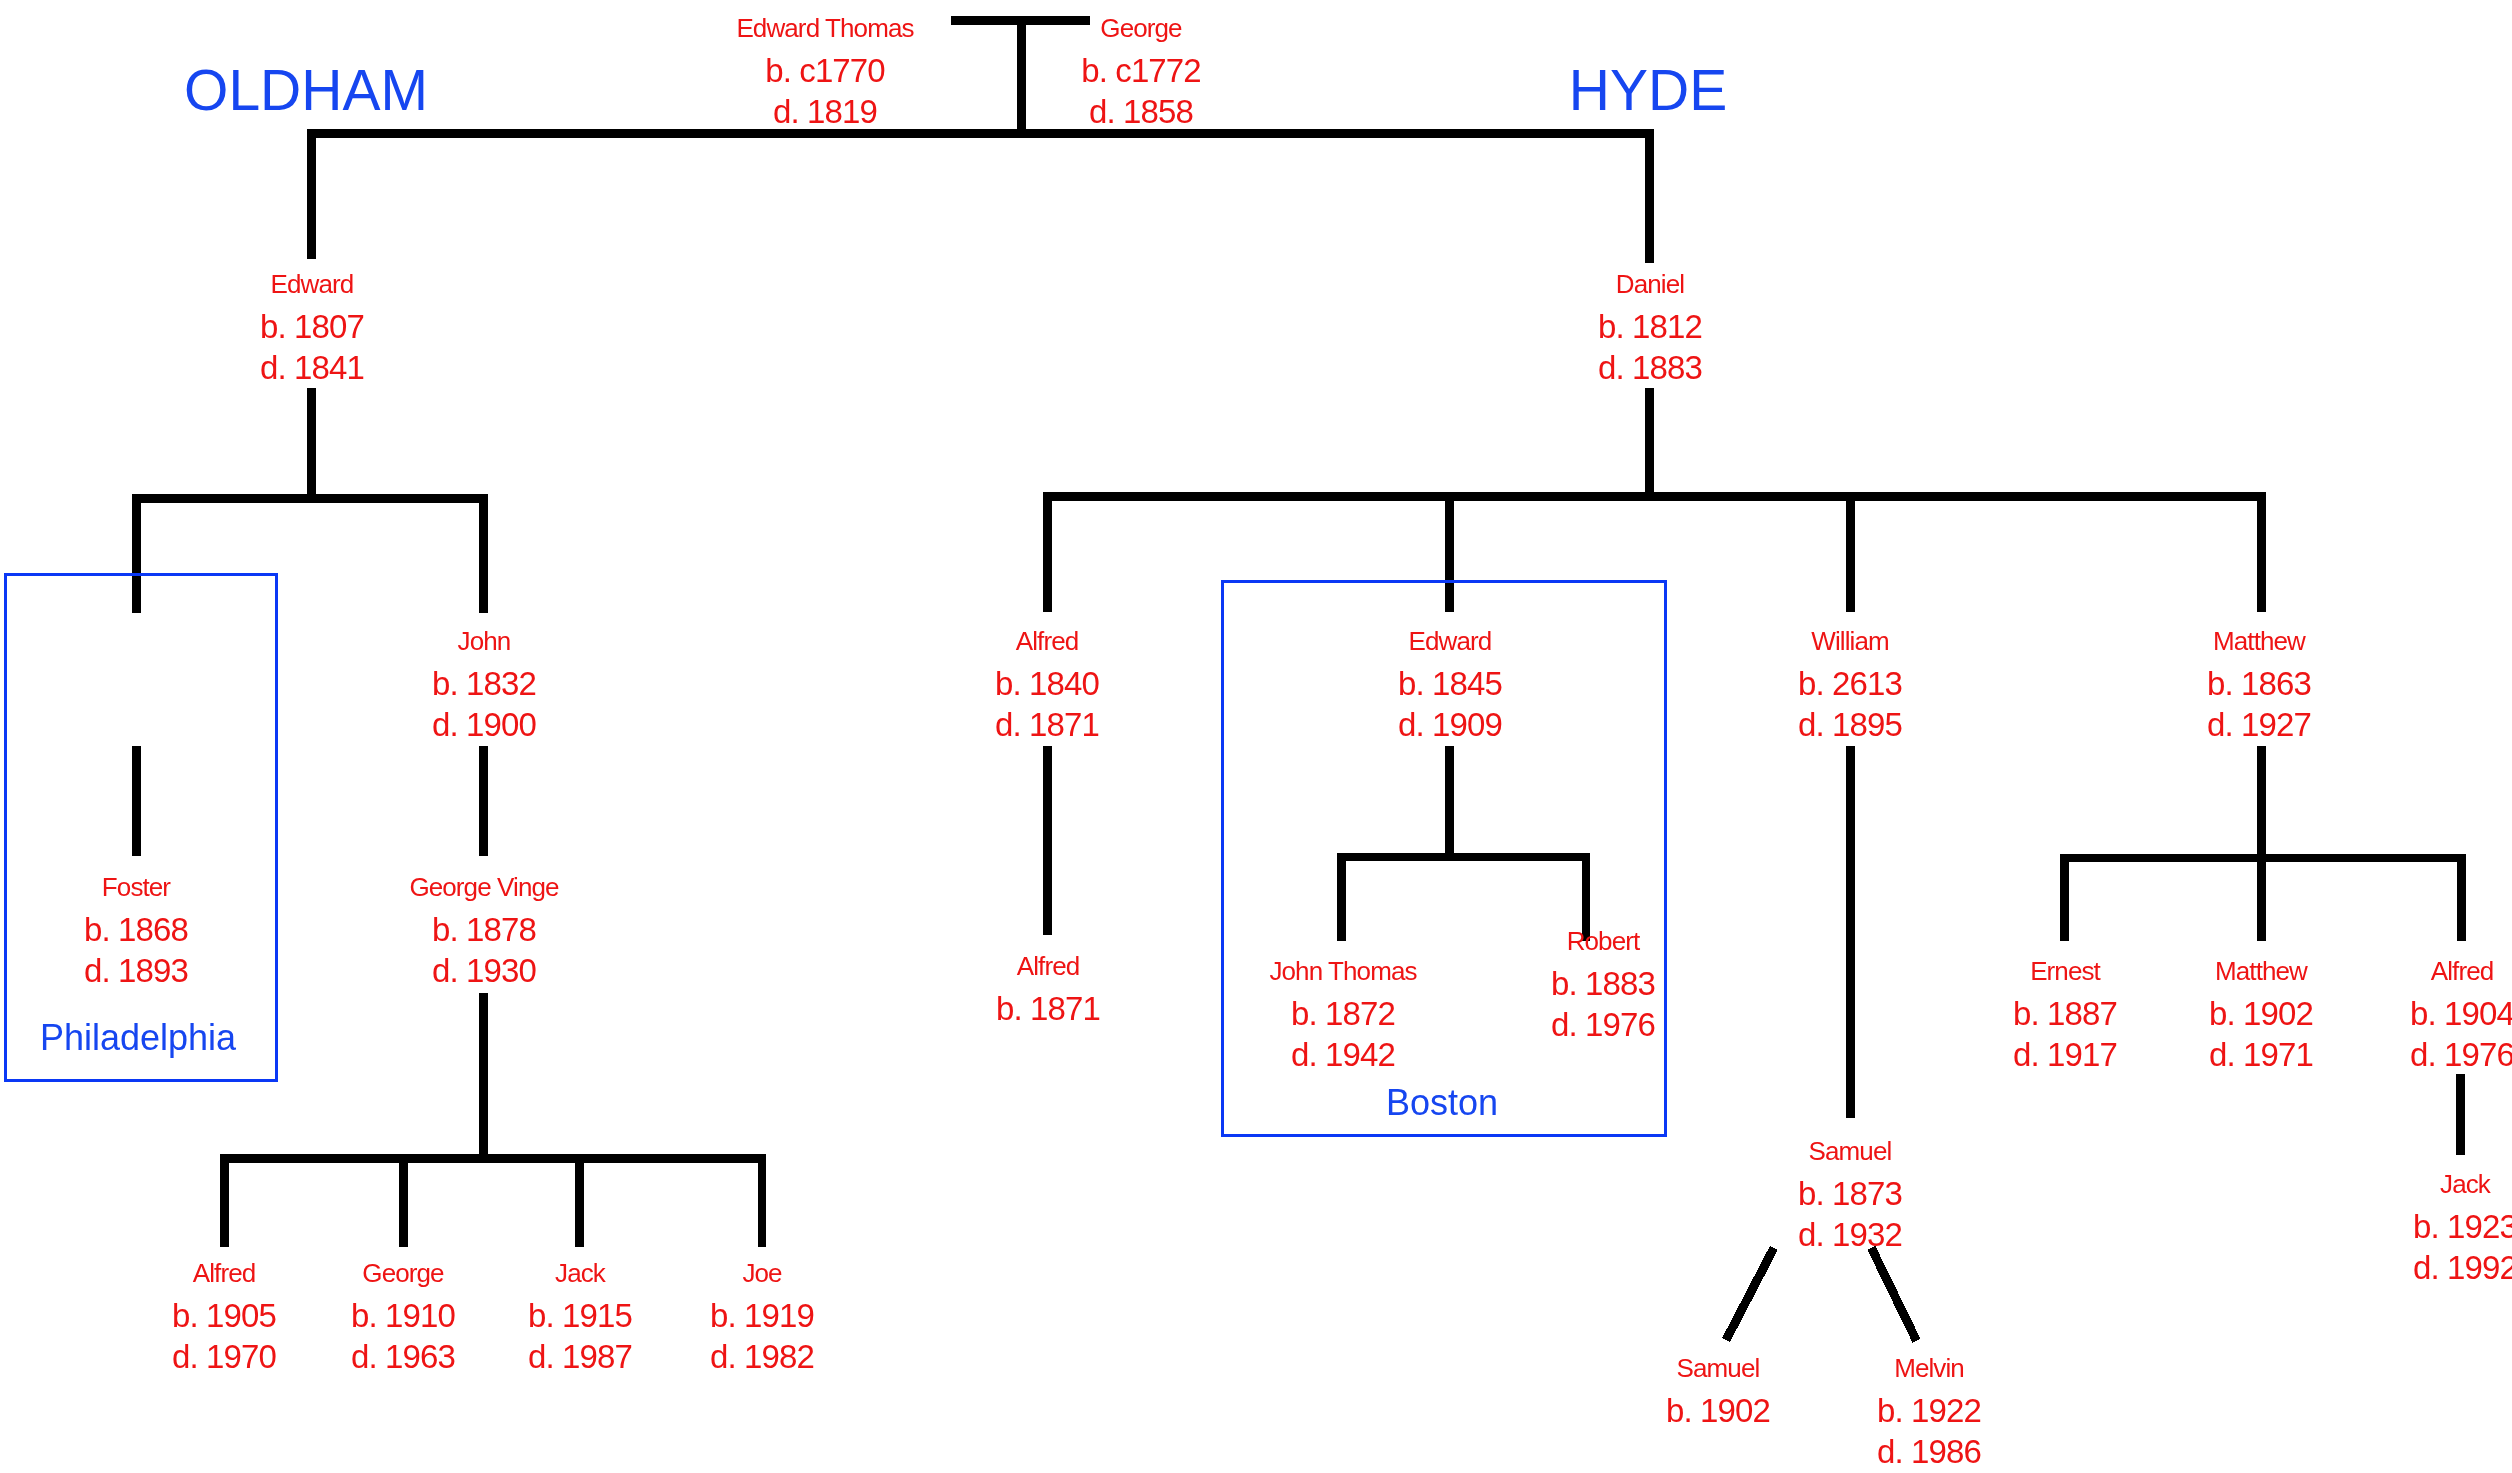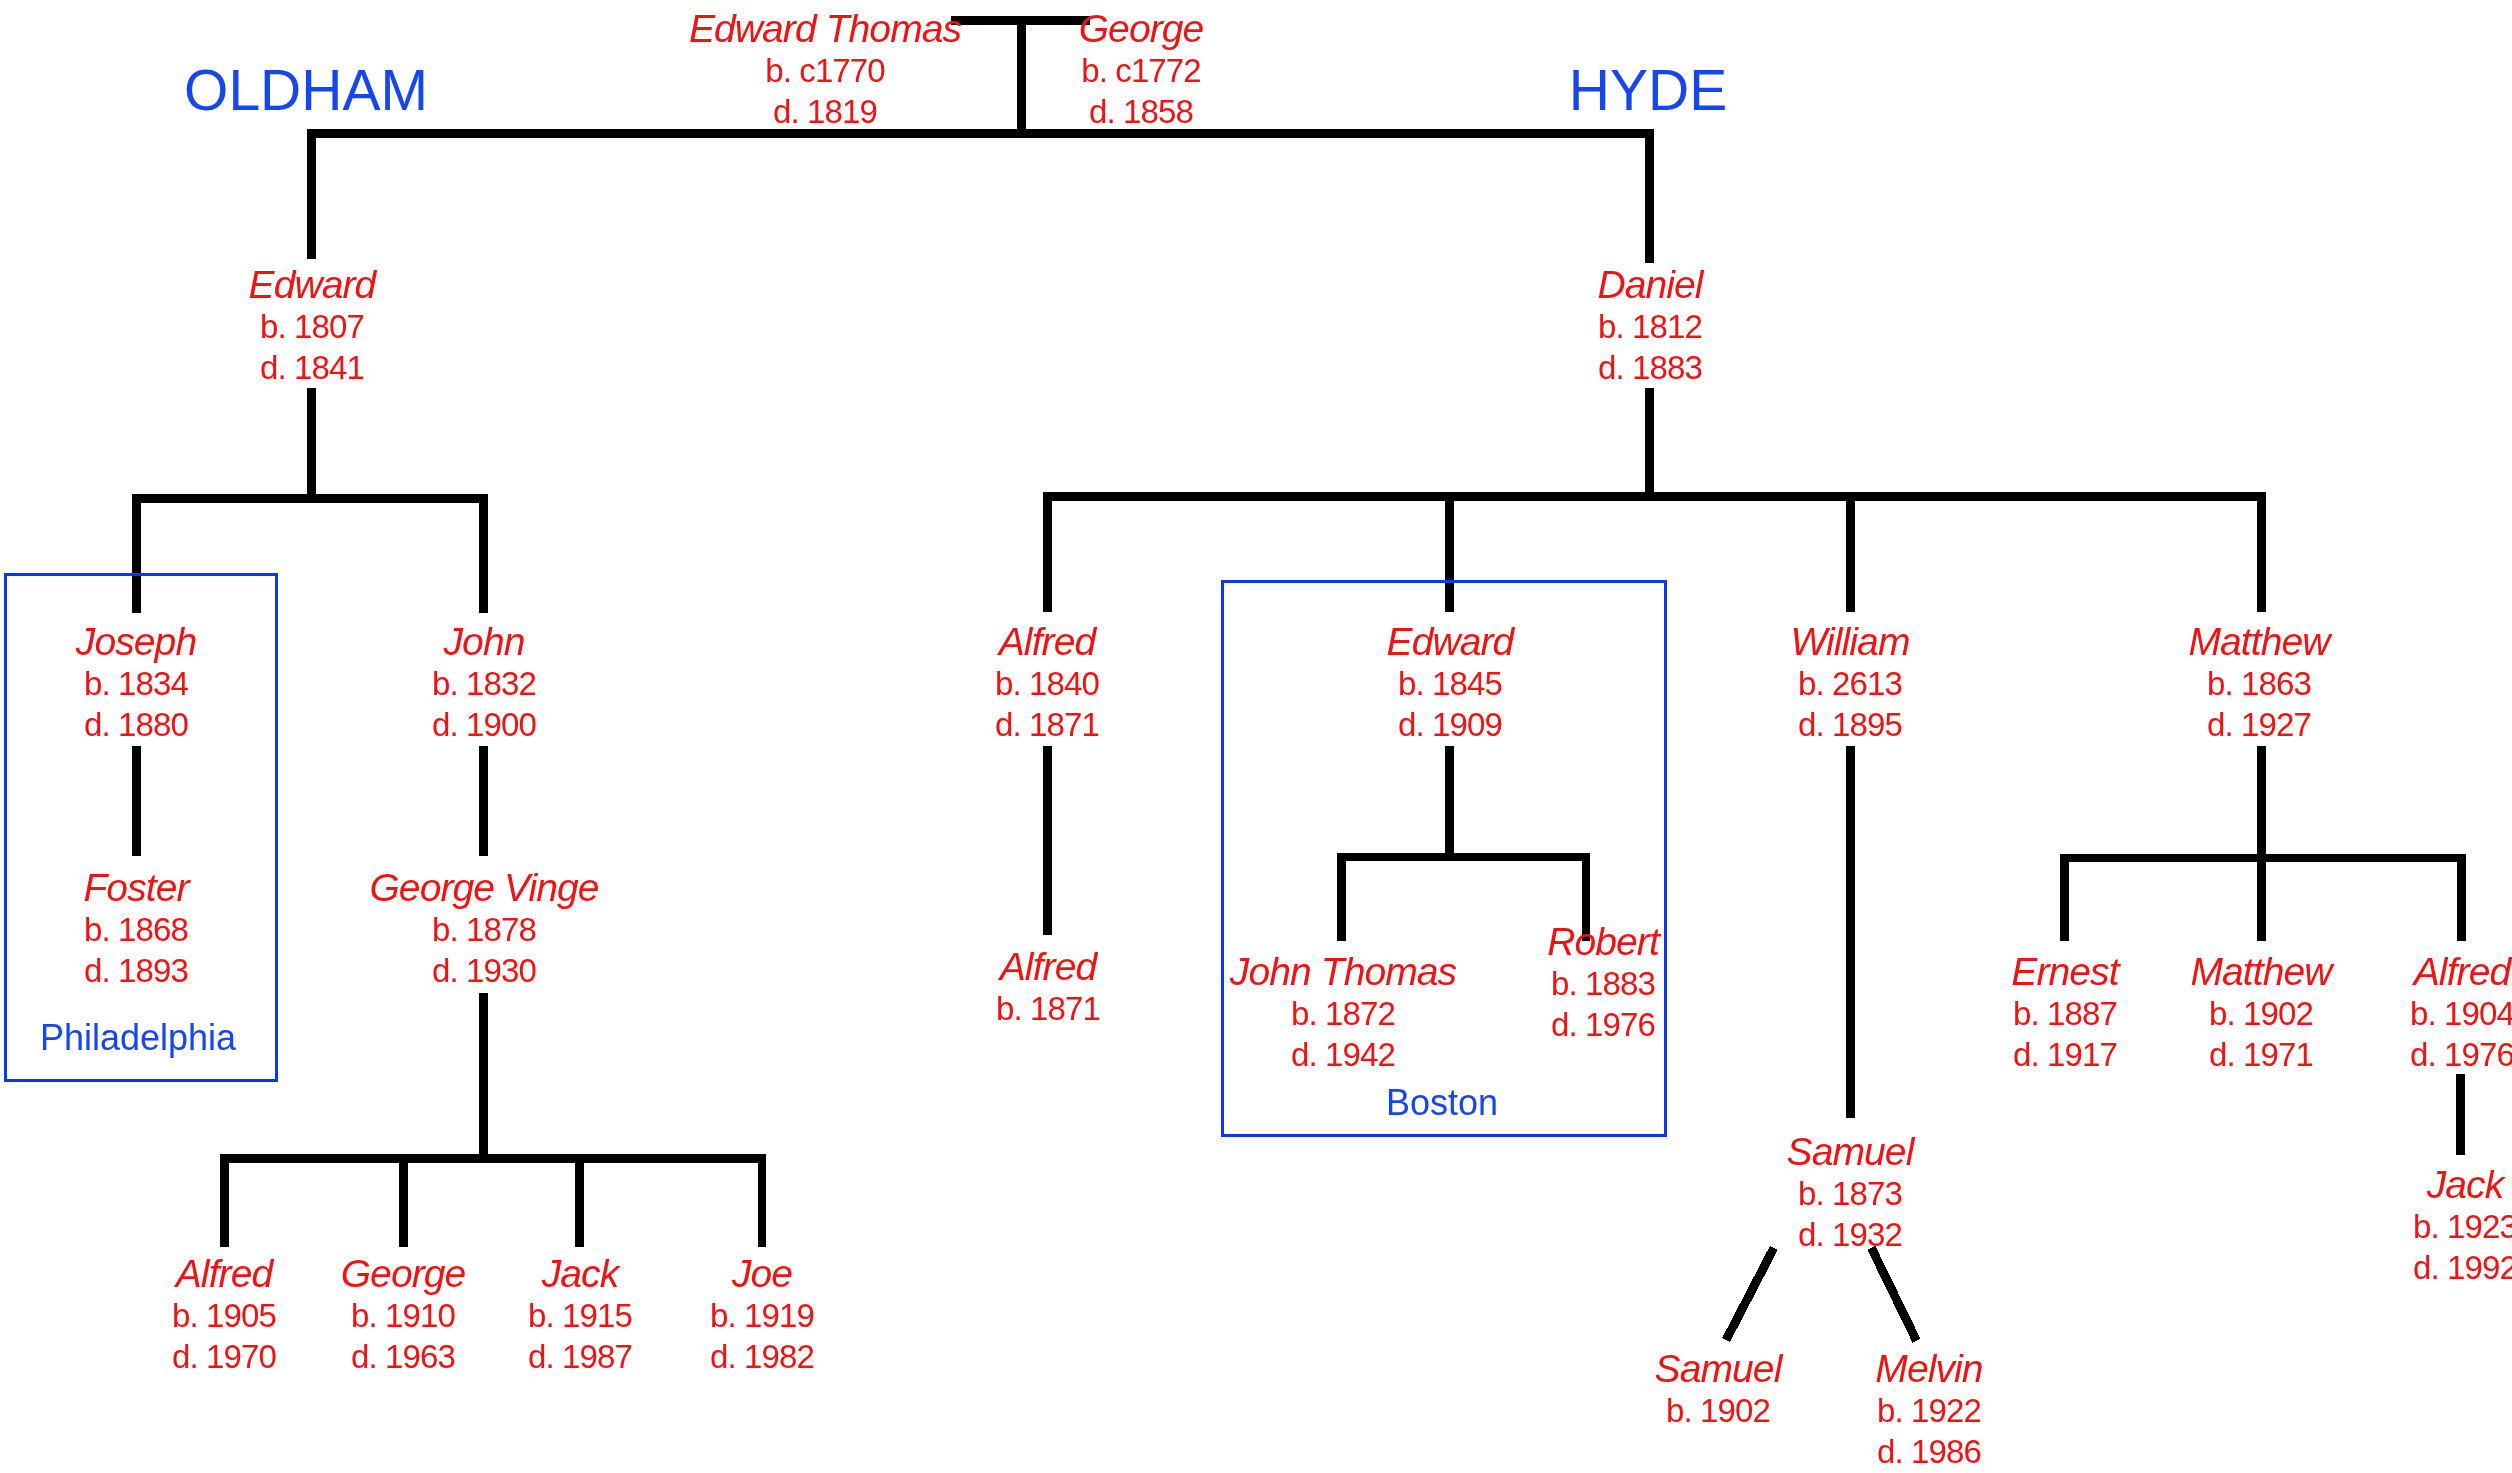--- a/index.html
+++ b/index.html
@@ -2,21 +2,21 @@
 <html style="font-size:14px"><head>
 <meta charset="utf-8">
 <style>
   html,body{margin:0;padding:0;background:#ffffff;}
   body{width:2512px;height:1474px;overflow:hidden;position:relative;
        font-family:"Liberation Sans", sans-serif;}
   #stage{position:absolute;left:0;top:0;width:2512px;height:1474px;}
   svg.connectors{position:absolute;left:0;top:0;}
   .node{position:absolute;transform:translateX(-50%);text-align:center;
         color:#ee1414;white-space:nowrap;}
-  .pname{font-size:39px;line-height:43px;letter-spacing:-0.9px;font-style:italic;}
+  .pname{font-size:26px;line-height:43px;letter-spacing:-0.9px;}
   .pdate{font-size:33px;line-height:41px;letter-spacing:-0.9px;}
   .branch-label{position:absolute;transform:translateX(-50%);color:#1646f0;
         font-size:57px;line-height:57px;white-space:nowrap;letter-spacing:0px;}
   .group-box{position:absolute;border:3.5px solid #0a38f5;background:transparent;}
   .box-label{position:absolute;transform:translateX(-50%);color:#1646f0;
         font-size:36px;line-height:48px;white-space:nowrap;}
 </style>
 </head>
 <body>
 
@@ -99,25 +99,20 @@
     <div class="pname">Edward</div>
     <div class="pdate">b. 1807</div>
     <div class="pdate">d. 1841</div>
   </div>
   <div class="node" style="left:1650px;top:263px;">
     <div class="pname">Daniel</div>
     <div class="pdate">b. 1812</div>
     <div class="pdate">d. 1883</div>
   </div>
 
-  <div class="node" style="left:136px;top:620px;">
-    <div class="pname">Joseph</div>
-    <div class="pdate">b. 1834</div>
-    <div class="pdate">d. 1880</div>
-  </div>
   <div class="node" style="left:484px;top:620px;">
     <div class="pname">John</div>
     <div class="pdate">b. 1832</div>
     <div class="pdate">d. 1900</div>
   </div>
   <div class="node" style="left:1047px;top:620px;">
     <div class="pname">Alfred</div>
     <div class="pdate">b. 1840</div>
     <div class="pdate">d. 1871</div>
   </div>

